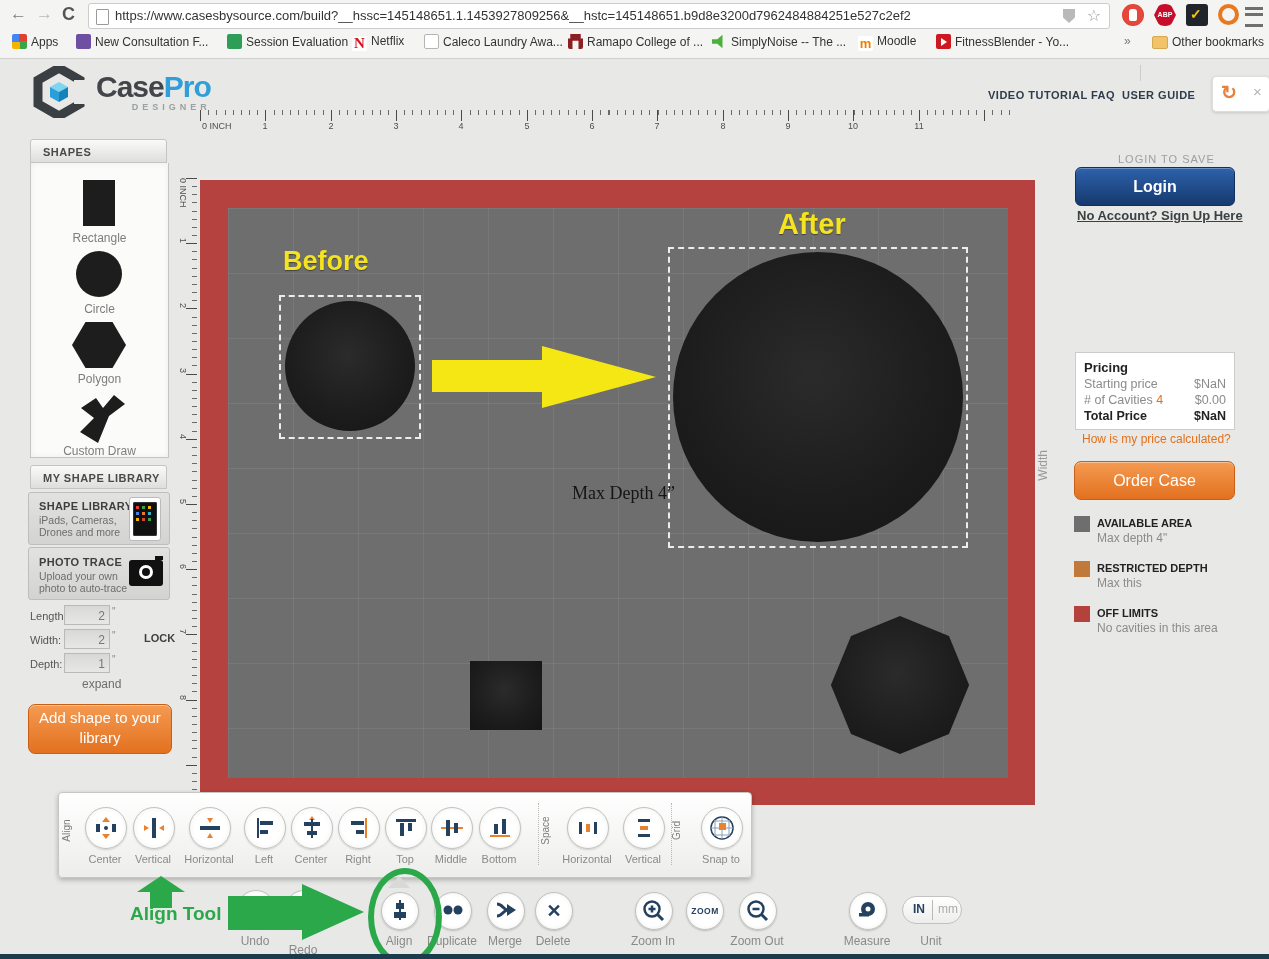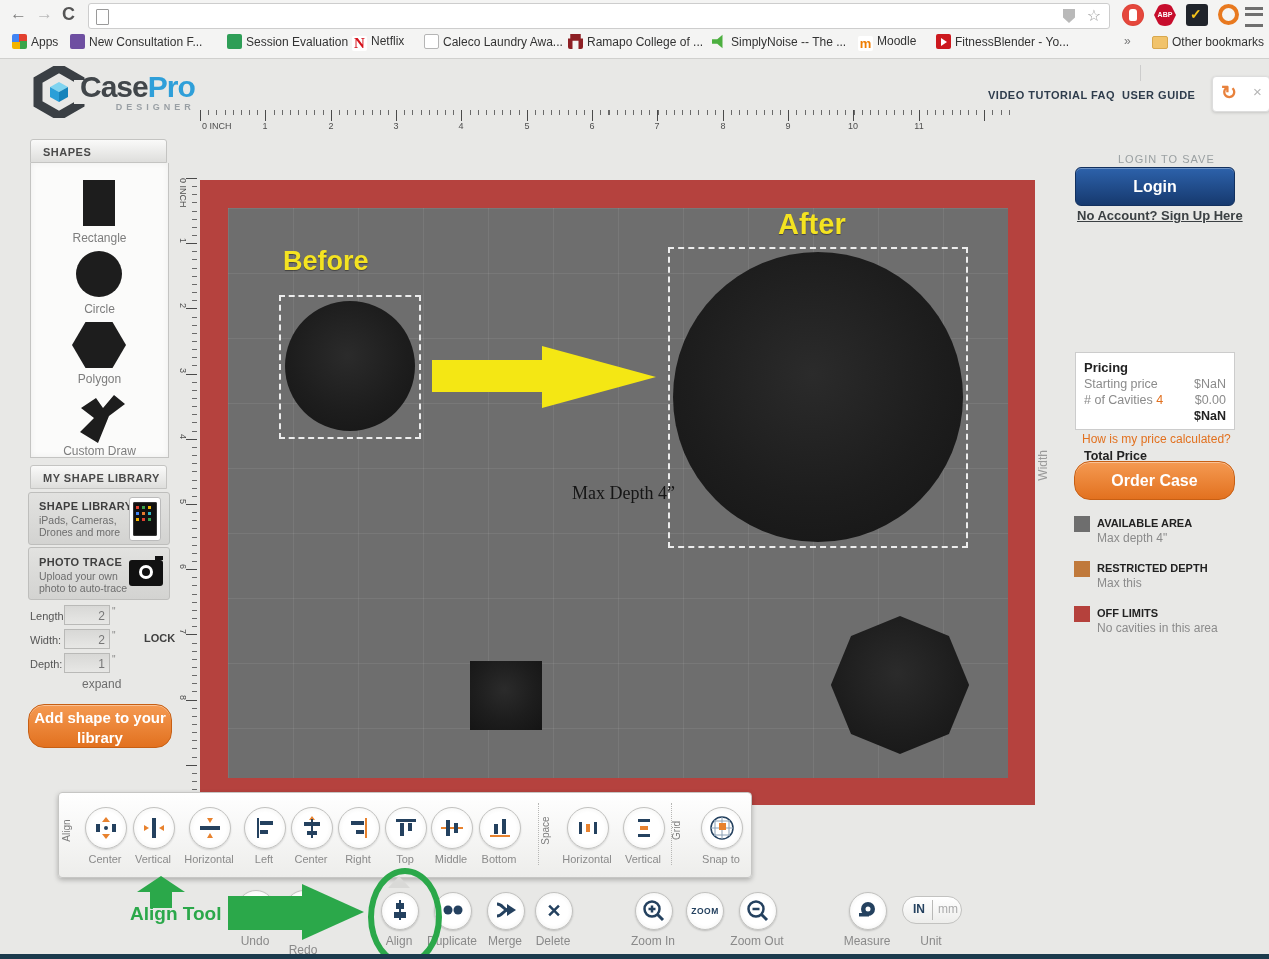--- a/index.html
+++ b/index.html
@@ -69,21 +69,21 @@
   .yellow-note{color:#f4e321;font-weight:bold;text-shadow:0 1px 1px rgba(0,0,0,.4);}
   .maxdepth{font-family:"Liberation Serif",serif;font-size:18px;color:#151515;}
   .widthlbl{writing-mode:vertical-rl;transform:rotate(180deg);font-size:12px;color:#9a9a9a;}
   
   .side-label{font-size:11px;color:#9aa0a2;letter-spacing:1px;}
   .btn-login{position:absolute;left:1075px;top:167px;width:158px;height:37px;border-radius:6px;
     background:linear-gradient(#2d62ab,#16396e);border:1px solid #12305e;color:#fff;font-weight:bold;font-size:16px;
     text-align:center;line-height:37px;box-shadow:inset 0 1px 0 rgba(255,255,255,.3);cursor:pointer;}
   .signup{font-size:13px;color:#3b4043;font-weight:bold;text-decoration:underline;cursor:pointer;}
   .white-card{position:absolute;background:#fff;border:1px solid #ccc;}
-  .btn-orange{background:linear-gradient(#f59a52,#e2711f);border:1px solid #c75f14;border-radius:16px;color:#fff;font-weight:bold;
+  .btn-orange{background:linear-gradient(#f59a52,#e2711f);border:1px solid #c75f14;border-radius:7px;color:#fff;font-weight:normal;
     text-align:center;box-shadow:inset 0 1px 0 rgba(255,255,255,.4);cursor:pointer;}
   .legend-sq{position:absolute;width:16px;height:16px;}
   .legend-t{font-size:11px;font-weight:bold;color:#222;}
   .legend-s{font-size:12px;color:#8b8b8b;}
   
   .panel-hd{position:absolute;left:30px;width:137px;height:24px;background:linear-gradient(#fafaf9,#dededc);
     border:1px solid #c4c4c2;border-radius:3px 3px 0 0;font-size:11px;font-weight:bold;color:#4a4a4a;letter-spacing:.5px;
     line-height:24px;padding-left:12px;box-sizing:border-box;}
   .shape-lbl{position:absolute;font-size:12px;color:#7d7d7d;text-align:center;width:100%;}
   .graybox{position:absolute;left:28px;width:140px;background:linear-gradient(#e2e2e0,#d3d3d1);border:1px solid #bebebc;border-radius:3px;cursor:pointer;}
@@ -120,34 +120,35 @@
 <body>
 
 <div id="stage">
 
   <div class="chrome">
     <div class="navglyph" style="left:10px;">←</div>
     <div class="navglyph" style="left:36px;color:#b9b9b9;">→</div>
     <div class="navglyph" style="left:62px;color:#555;font-size:18px;">C</div>
     <div class="urlbox">
       <div class="pageicon"></div>
+      <div class="urltext">https://www.casesbysource.com/build?__hssc=145148651.1.1453927809256&amp;__hstc=145148651.b9d8e3200d7962484884251e527c2ef2</div>
       <div class="shield"></div>
       <div class="star">☆</div>
     </div>
     <div class="ext hand" style="left:1122px;"></div>
     <div class="ext abp" style="left:1154px;">
         <span>ABP</span>
       </div>
     <div class="ext chk" style="left:1186px;"></div>
     <div class="ext donut" style="left:1218px;"></div>
     <div class="menuicon"></div>
 
     <div class="bookmarkbar">
       <div class="bm" style="left:12px;"><span class="ic ic-apps"></span><span>Apps</span></div>
-      <div class="bm" style="left:70px;"><span class="ic ic-purpleform"></span><span>New Consultation F...</span></div>
+      <div class="bm" style="left:76px;"><span class="ic ic-purpleform"></span><span>New Consultation F...</span></div>
       <div class="bm" style="left:227px;"><span class="ic ic-greenform"></span><span>Session Evaluation</span></div>
       <div class="bm" style="left:352px;"><span class="ic ic-netflix">N</span><span>Netflix</span></div>
       <div class="bm" style="left:424px;"><span class="ic ic-page"></span><span>Caleco Laundry Awa...</span></div>
       <div class="bm" style="left:568px;"><span class="ic ic-arch"></span><span>Ramapo College of ...</span></div>
       <div class="bm" style="left:712px;"><span class="ic ic-speaker"></span><span>SimplyNoise -- The ...</span></div>
       <div class="bm" style="left:858px;"><span class="ic ic-moodle">m</span><span>Moodle</span></div>
       <div class="bm" style="left:936px;"><span class="ic ic-yt"></span><span>FitnessBlender - Yo...</span></div>
       <div class="bm" style="left:1124px;color:#777;">»</div>
       <div class="abs" style="left:1140px;top:35px;height:16px;border-left:1px solid #ccc;"></div>
       <div class="bm" style="left:1152px;"><span class="ic ic-folder"></span><span>Other bookmarks</span></div>
@@ -156,21 +157,21 @@
 
   <div class="abs" style="left:30px;top:66px;">
     <svg width="58" height="52" viewBox="0 0 58 52">
       <polygon points="29,2 50,14 50,38 29,50 8,38 8,14" fill="none" stroke="#3a3f44" stroke-width="9"></polygon>
       <rect x="44" y="14" width="16" height="24" fill="#e8e8e6"></rect>
       <polygon points="29,16 38,21 29,26 20,21" fill="#7fd4f0"></polygon>
       <polygon points="20,21 29,26 29,36 20,31" fill="#2a9fd8"></polygon>
       <polygon points="38,21 29,26 29,36 38,31" fill="#1583bb"></polygon>
     </svg>
   </div>
-  <div class="abs" style="left:80px;top:70px;">
+  <div class="abs" style="left:96px;top:70px;">
     <span class="logo-case">Case</span><span class="logo-pro">Pro</span>
     <div class="logo-designer" style="text-align:right;margin-top:-2px;">DESIGNER</div>
   </div>
   <div class="abs toplink" style="left:988px;top:89px;">VIDEO TUTORIAL</div>
   <div class="abs toplink" style="left:1091px;top:89px;">FAQ</div>
   <div class="abs toplink" style="left:1122px;top:89px;">USER GUIDE</div>
   <div class="helpbox">
     <span class="abs" style="left:8px;top:4px;font-size:19px;font-weight:bold;color:#e8813c;">↻</span>
     <span class="abs" style="left:40px;top:6px;font-size:15px;color:#b5b5b5;">×</span>
   </div>
@@ -259,37 +260,37 @@
   <span class="abs" style="left:112px;top:606px;font-size:10px;color:#888;">"</span>
   <div class="abs fieldlbl" style="left:30px;top:634px;">Width:</div>
   <div class="fieldbox" style="left:64px;top:629px;"><span>2</span></div>
   <span class="abs" style="left:112px;top:630px;font-size:10px;color:#888;">"</span>
   <div class="abs" style="left:144px;top:632px;font-size:11px;font-weight:bold;color:#3f3f3f;">LOCK</div>
   <div class="abs fieldlbl" style="left:30px;top:658px;">Depth:</div>
   <div class="fieldbox" style="left:64px;top:653px;"><span>1</span></div>
   <span class="abs" style="left:112px;top:654px;font-size:10px;color:#888;">"</span>
   <div class="abs" style="left:82px;top:677px;font-size:12px;color:#6d6d6d;">expand</div>
 
-  <div class="abs btn-orange" style="left:28px;top:704px;width:144px;height:44px;font-size:15px;line-height:20px;padding-top:3px;box-sizing:border-box;">
+  <div class="abs btn-orange" style="left:28px;top:704px;width:144px;height:50px;font-size:15px;line-height:20px;padding-top:3px;box-sizing:border-box;">
     <div>Add shape to your</div>
     <div>library</div>
   </div>
 
   <div class="abs side-label" style="left:1118px;top:153px;">LOGIN TO SAVE</div>
   <div class="btn-login">Login</div>
   <div class="abs signup" style="left:1077px;top:208px;">No Account? Sign Up Here</div>
 
 
   <div class="white-card" style="left:1075px;top:352px;width:158px;height:76px;">
     <div class="abs" style="left:8px;top:7px;font-size:13px;font-weight:bold;color:#222;">Pricing</div>
     <div class="abs" style="left:8px;top:24px;font-size:12.5px;color:#8b8b8b;">Starting price</div>
     <div class="abs" style="right:8px;top:24px;font-size:12.5px;color:#8b8b8b;">$NaN</div>
     <div class="abs" style="left:8px;top:40px;font-size:12.5px;color:#8b8b8b;"><span># of Cavities</span> <span style="color:#e2711f;">4</span></div>
     <div class="abs" style="right:8px;top:40px;font-size:12.5px;color:#8b8b8b;">$0.00</div>
-    <div class="abs" style="left:8px;top:56px;font-size:12.5px;font-weight:bold;color:#222;margin-top:40px;">Total Price</div>
+    <div class="abs" style="left:8px;top:56px;font-size:12.5px;font-weight:bold;color:#222;">Total Price</div>
     <div class="abs" style="right:8px;top:56px;font-size:12.5px;font-weight:bold;color:#222;">$NaN</div>
   </div>
   <div class="abs" style="left:1082px;top:432px;font-size:12px;color:#e2711f;">How is my price calculated?</div>
 
   <div class="abs btn-orange" style="left:1074px;top:461px;width:159px;height:37px;font-size:16px;line-height:37px;">Order Case</div>
 
   <div class="legend-sq" style="left:1074px;top:516px;background:#6e6e6e;"></div>
   <div class="abs legend-t" style="left:1097px;top:517px;">AVAILABLE AREA</div>
   <div class="abs legend-s" style="left:1097px;top:531px;">Max depth 4"</div>
   <div class="legend-sq" style="left:1074px;top:561px;background:#c0793b;"></div>

